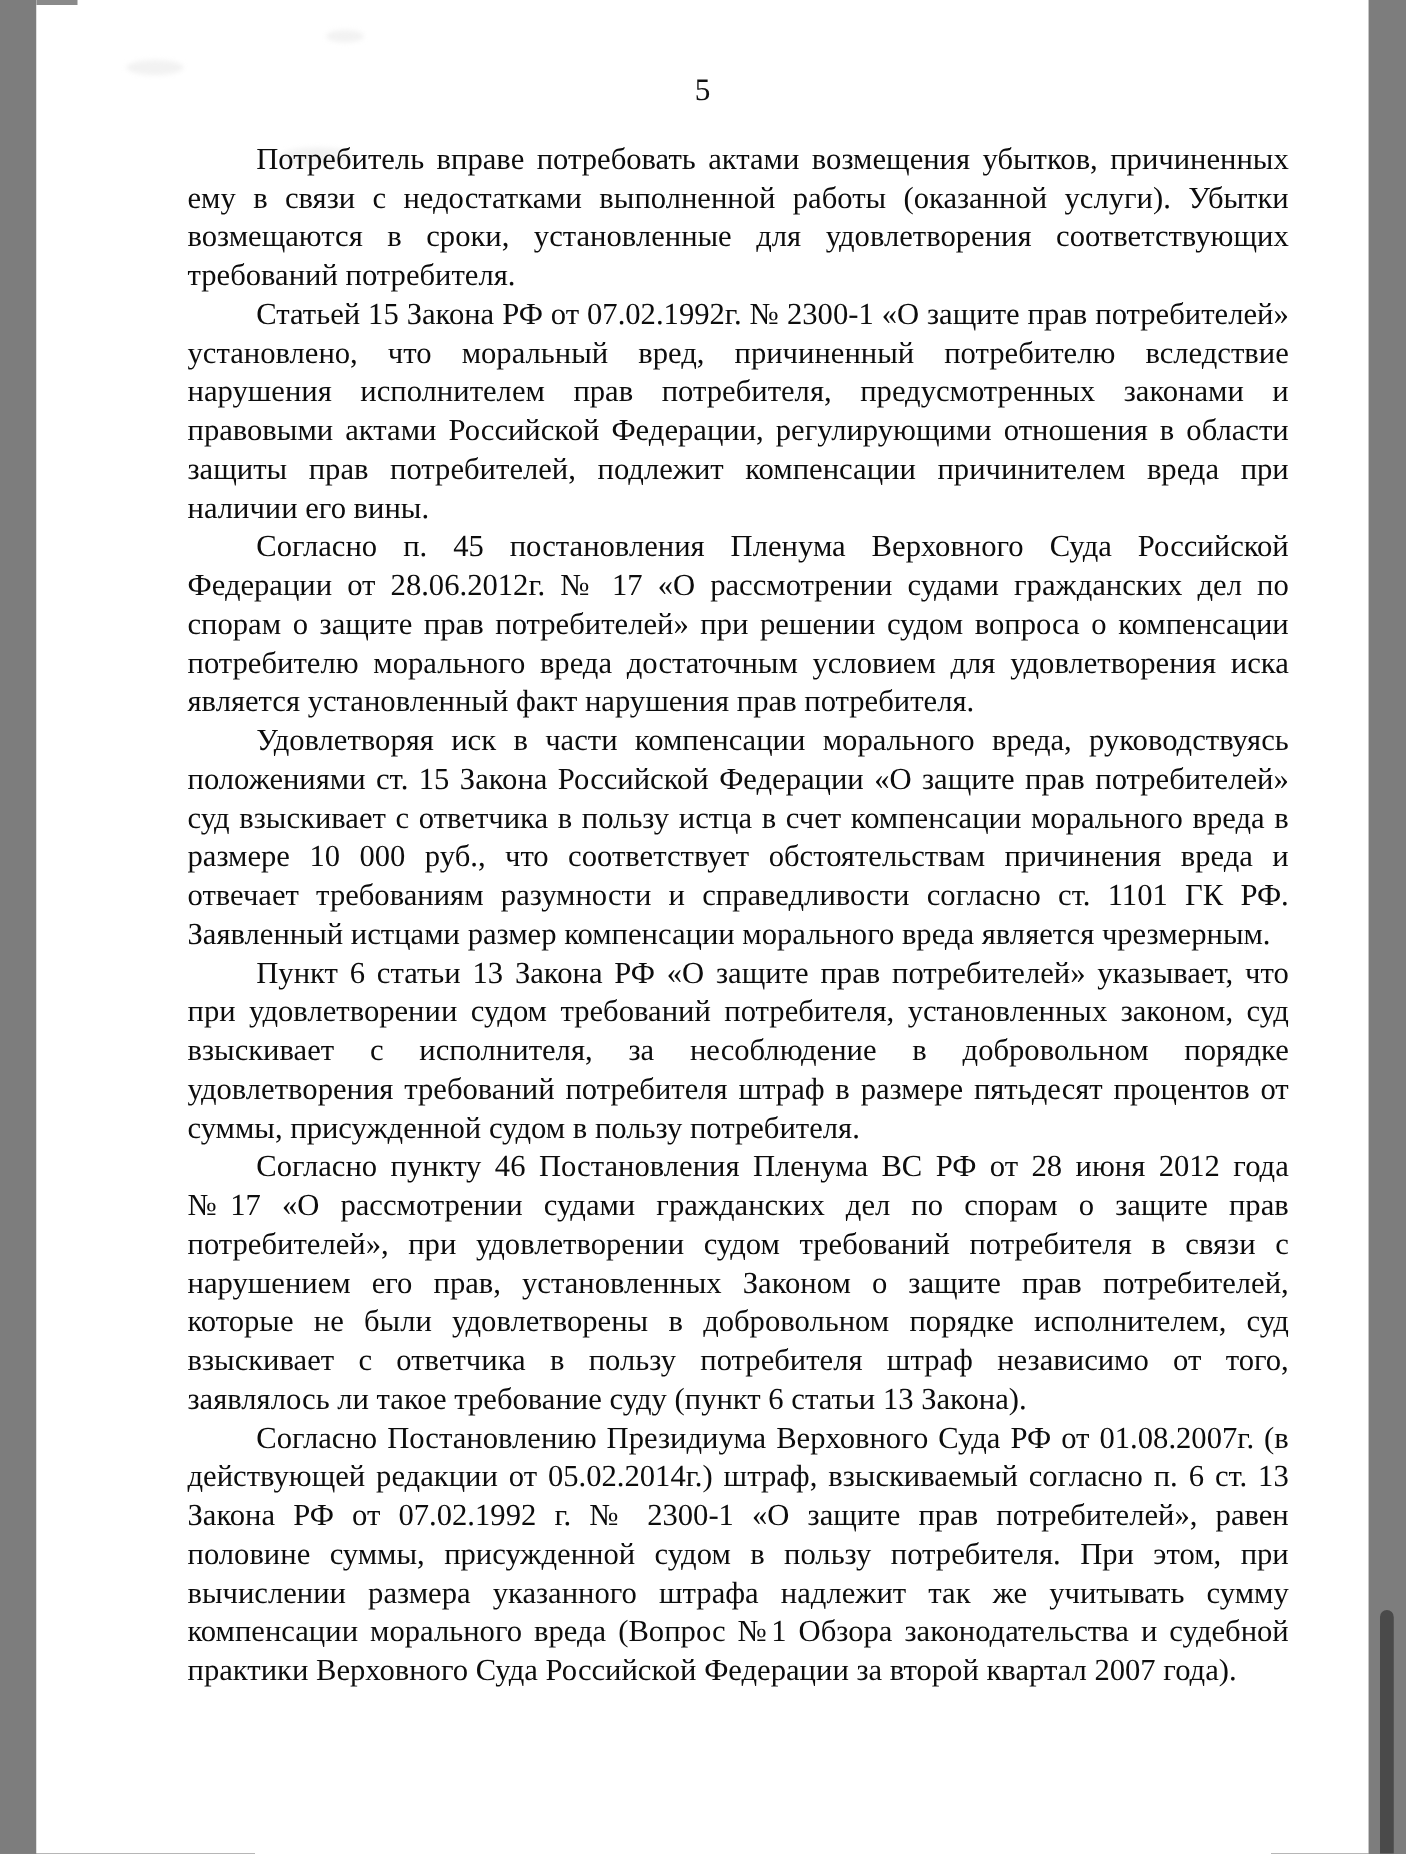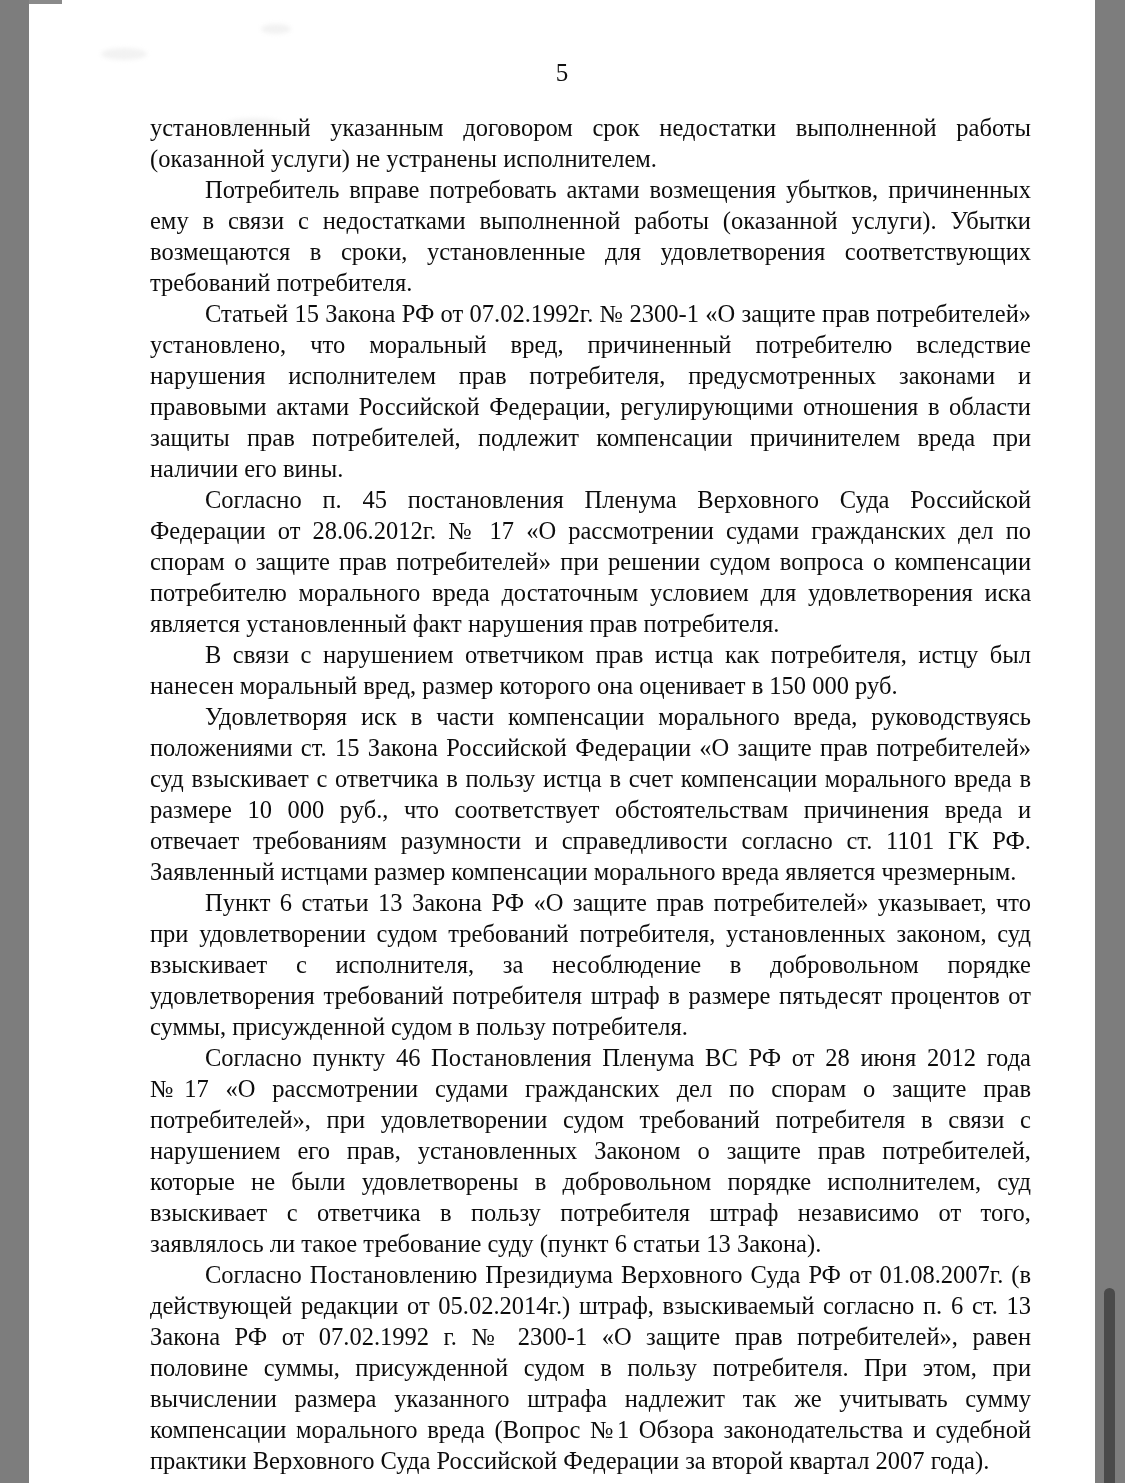--- a/index.html
+++ b/index.html
@@ -121,25 +121,23 @@
   <div id="page-sheet">
 
     <div id="scan-notch"></div>
     <div class="smudge" id="smudge-a"></div>
     <div class="smudge" id="smudge-b"></div>
     <div class="smudge" id="smudge-c"></div>
 
     <div id="page-number">5</div>
 
     <div id="body-text">
-      <p class="continuation">установленный указанным договором срок недостатки выполненной работы (оказанной услуги) не устранены исполнителем.</p>
       <p>Потребитель вправе потребовать актами возмещения убытков, причиненных ему в связи с недостатками выполненной работы (оказанной услуги). Убытки возмещаются в сроки, установленные для удовлетворения соответствующих требований потребителя.</p>
       <p>Статьей 15 Закона РФ от 07.02.1992г. № 2300-1 «О защите прав потребителей» установлено, что моральный вред, причиненный потребителю вследствие нарушения исполнителем прав потребителя, предусмотренных законами и правовыми актами Российской Федерации, регулирующими отношения в области защиты прав потребителей, подлежит компенсации причинителем вреда при наличии его вины.</p>
       <p>Согласно п. 45 постановления Пленума Верховного Суда Российской Федерации от 28.06.2012г. № 17 «О рассмотрении судами гражданских дел по спорам о защите прав потребителей» при решении судом вопроса о компенсации потребителю морального вреда достаточным условием для удовлетворения иска является установленный факт нарушения прав потребителя.</p>
-      <p>В связи с нарушением ответчиком прав истца как потребителя, истцу был нанесен моральный вред, размер которого она оценивает в 150 000 руб.</p>
       <p>Удовлетворяя иск в части компенсации морального вреда, руководствуясь положениями ст. 15 Закона Российской Федерации «О защите прав потребителей» суд взыскивает с ответчика в пользу истца в счет компенсации морального вреда в размере  10 000 руб., что соответствует обстоятельствам причинения вреда и отвечает требованиям разумности и справедливости согласно ст. 1101 ГК РФ. Заявленный истцами размер компенсации морального вреда является чрезмерным.</p>
       <p>Пункт 6 статьи 13 Закона РФ «О защите прав потребителей» указывает, что при удовлетворении судом требований потребителя, установленных законом, суд взыскивает с исполнителя, за несоблюдение в добровольном порядке удовлетворения требований потребителя штраф в размере пятьдесят процентов от суммы, присужденной судом в пользу потребителя.</p>
       <p>Согласно пункту 46 Постановления Пленума ВС РФ от 28 июня 2012 года №17 «О рассмотрении судами гражданских дел по спорам о защите прав потребителей», при удовлетворении судом требований потребителя в связи с нарушением его прав, установленных Законом о защите прав потребителей, которые не были удовлетворены в добровольном порядке исполнителем, суд взыскивает с ответчика в пользу потребителя штраф независимо от того, заявлялось ли такое требование суду (пункт 6 статьи 13 Закона).</p>
       <p>Согласно Постановлению Президиума Верховного Суда РФ от 01.08.2007г. (в действующей редакции от 05.02.2014г.) штраф, взыскиваемый согласно п. 6 ст. 13 Закона РФ от 07.02.1992 г. № 2300-1 «О защите прав потребителей», равен половине суммы, присужденной судом в пользу потребителя. При этом, при вычислении размера указанного штрафа надлежит так же учитывать сумму компенсации морального вреда (Вопрос №1 Обзора законодательства и судебной практики Верховного Суда Российской Федерации за второй квартал 2007 года).</p>
 
     </div>
 
   </div>
 
   <div id="scrollbar-track">

